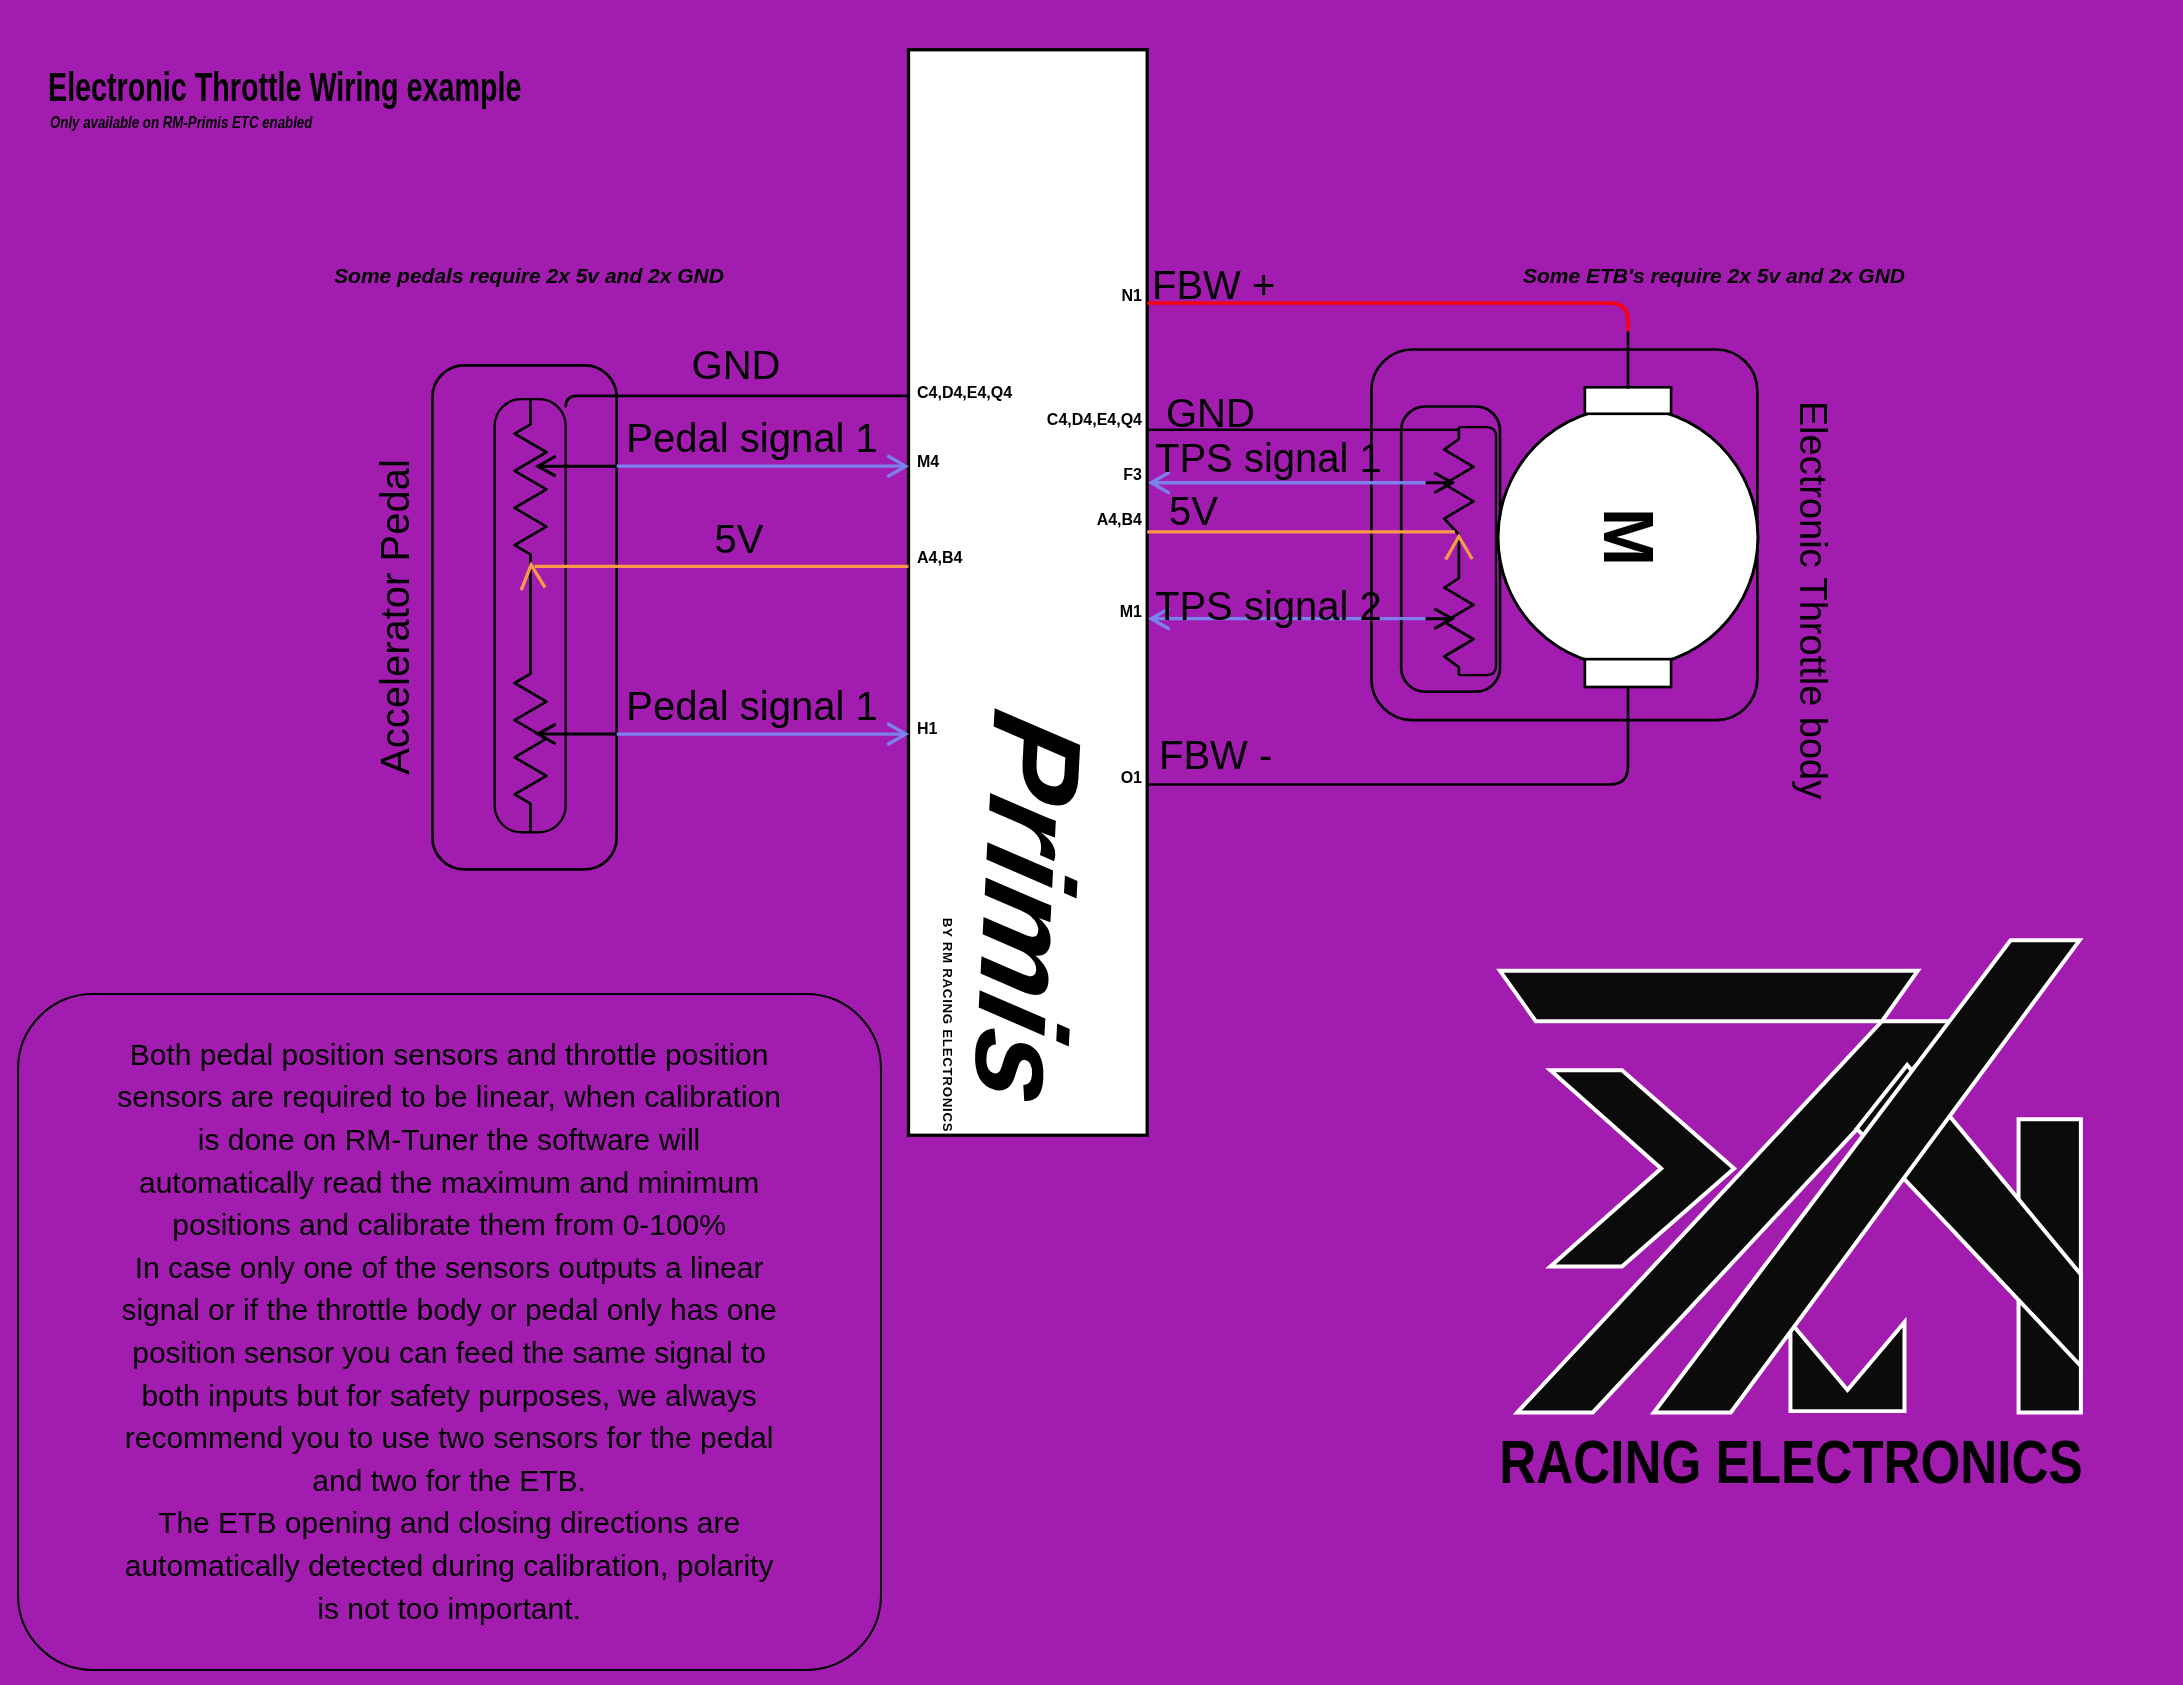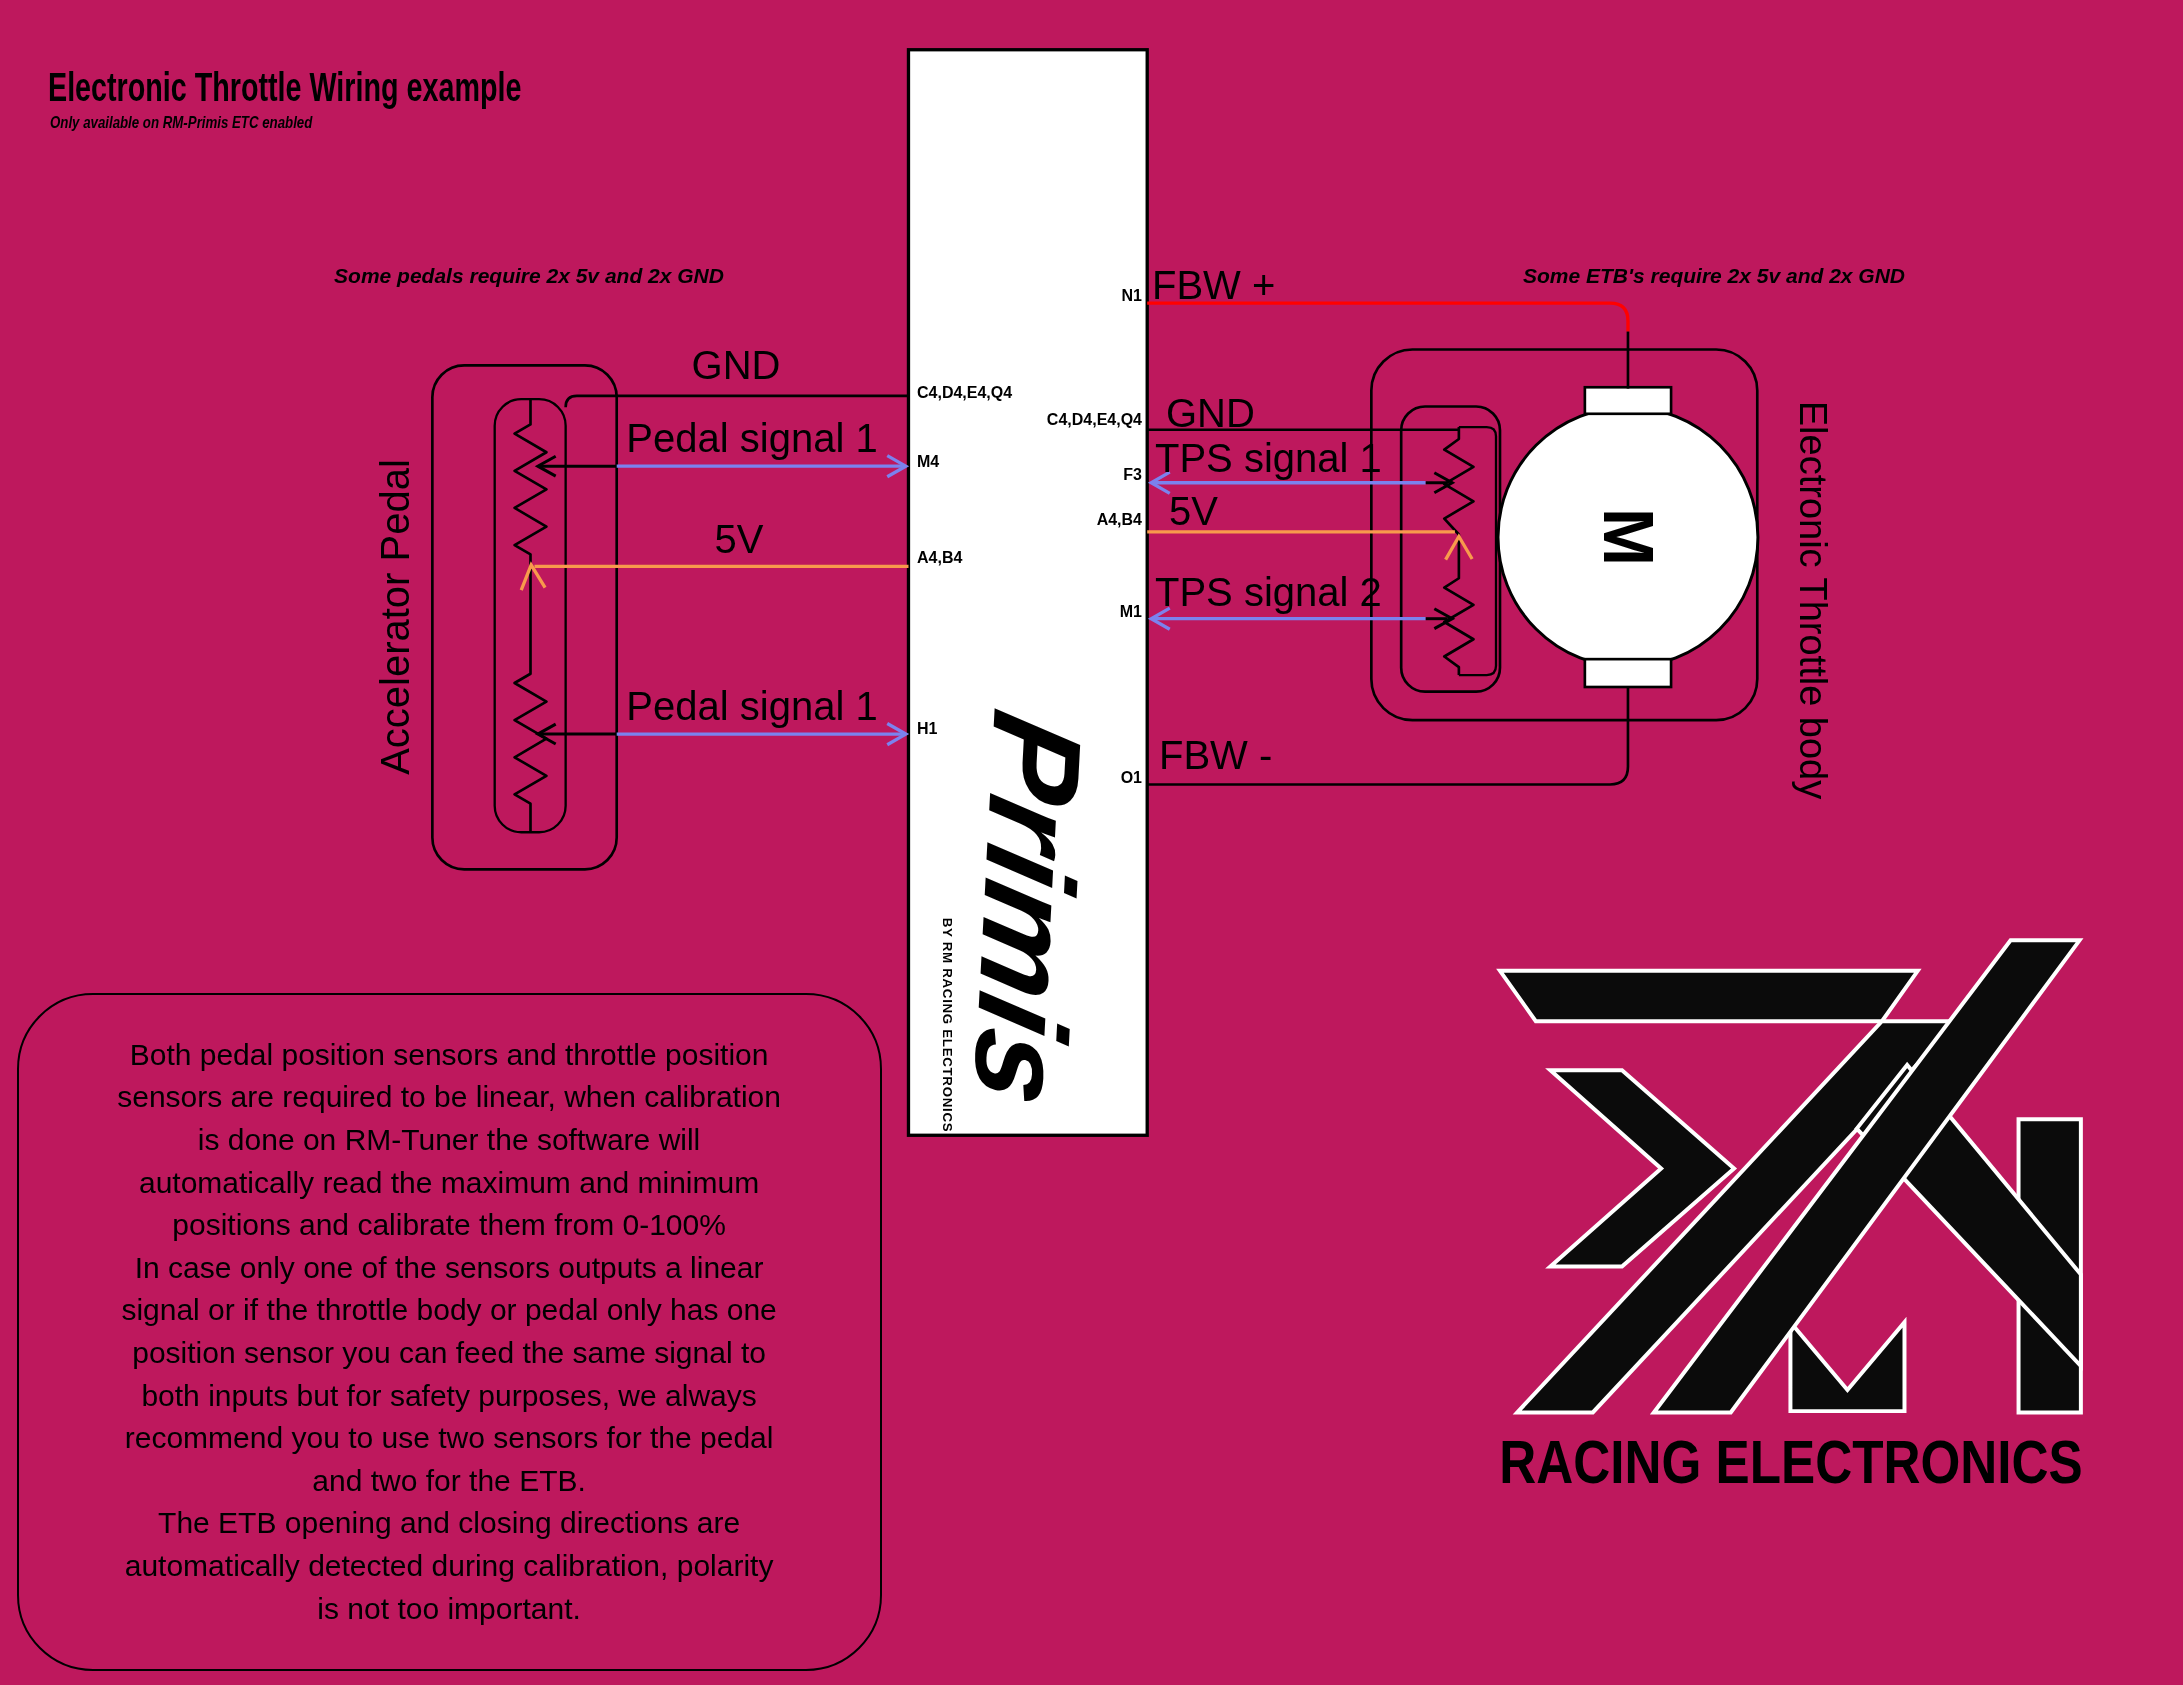--- a/index.html
+++ b/index.html
@@ -1,16 +1,16 @@
 <!DOCTYPE html>
 <html style="font-size:10.6px"><head>
 <meta charset="utf-8">
 <style>
   html,body{margin:0;padding:0;background:#fff;}
-  #stage{position:relative;width:2183px;height:1685px;background:#be185d;overflow:hidden;
+  #stage{position:relative;width:2183px;height:1685px;background:#a21caf;overflow:hidden;
          font-family:"Liberation Sans",sans-serif;color:#000;}
   #diagram-svg{position:absolute;left:0;top:0;width:2183px;height:1685px;}
   .abs{position:absolute;white-space:nowrap;}
   .title{font-size:41px;font-weight:800;transform:scaleX(.70);transform-origin:left top;}
   .subtitle{font-size:17px;font-weight:700;font-style:italic;transform:scaleX(.78);transform-origin:left top;}
   .note{font-size:21px;font-weight:700;font-style:italic;transform:translateX(-50%);}
   .wire-label{font-size:40px;text-align:center;}
   .wl-center{transform:translateX(-50%);}
   .pin{font-size:16px;font-weight:700;}
   .pin-right{text-align:right;}
@@ -118,21 +118,21 @@
 
   <div class="abs pin" style="left:917px;top:384px;">C4,D4,E4,Q4</div>
   <div class="abs pin" style="left:917px;top:453px;">M4</div>
   <div class="abs pin" style="left:917px;top:549px;">A4,B4</div>
   <div class="abs pin" style="left:917px;top:720px;">H1</div>
 
   <div class="abs wire-label" style="left:1152px;top:263px;">FBW +</div>
   <div class="abs wire-label" style="left:1166px;top:391px;">GND</div>
   <div class="abs wire-label" style="left:1155px;top:436px;">TPS signal 1</div>
   <div class="abs wire-label" style="left:1169px;top:489px;">5V</div>
-  <div class="abs wire-label" style="left:1155px;top:570px;">TPS signal 2</div>
+  <div class="abs wire-label" style="left:1155px;top:584px;">TPS signal 2</div>
   <div class="abs wire-label" style="left:1159px;top:733px;">FBW -</div>
 
   <div class="abs pin pin-right" style="right:1041px;top:287px;">N1</div>
   <div class="abs pin pin-right" style="right:1041px;top:411px;">C4,D4,E4,Q4</div>
   <div class="abs pin pin-right" style="right:1041px;top:466px;">F3</div>
   <div class="abs pin pin-right" style="right:1041px;top:511px;">A4,B4</div>
   <div class="abs pin pin-right" style="right:1041px;top:603px;">M1</div>
   <div class="abs pin pin-right" style="right:1041px;top:769px;">O1</div>
 
   <div class="abs primis" style="left:1028px;top:910px;">Primis</div>

